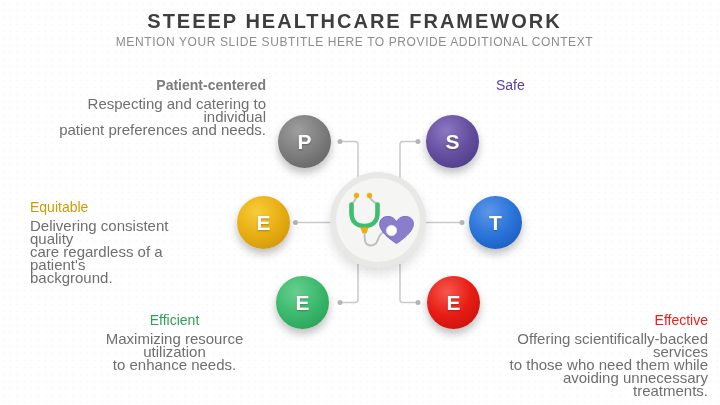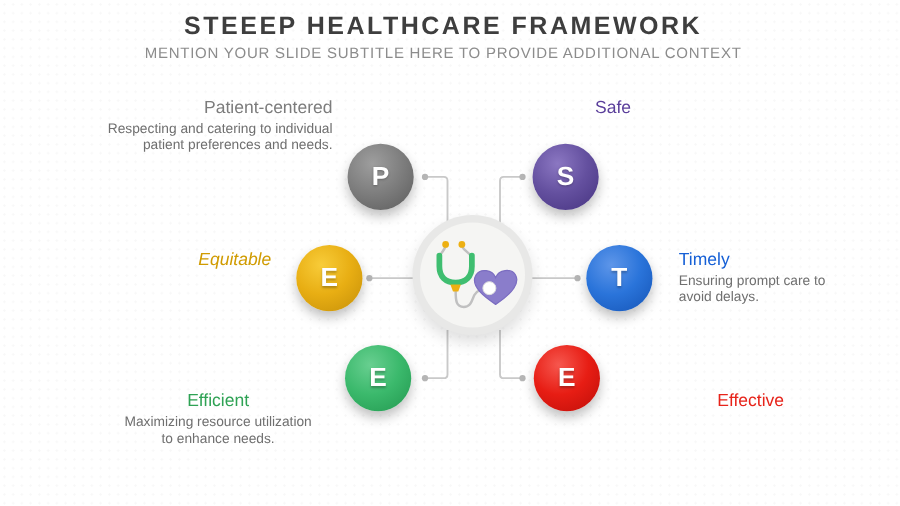--- a/index.html
+++ b/index.html
@@ -55,29 +55,29 @@
   .n0{left:278px;top:115px;}
   .n1{left:426px;top:115px;}
   .n2{left:237px;top:196px;}
   .n3{left:469px;top:196px;}
   .n4{left:276px;top:276px;}
   .n5{left:427px;top:276px;}
   
   .label{position:absolute;z-index:3;}
   .label-title{font-size:14px;line-height:17px;margin-bottom:3px;color:#7c7c7c;}
   .label-desc{
-    font-size:11px;line-height:13px;color:#6f6f6f;
+    font-size:15px;line-height:13px;color:#6f6f6f;
     white-space:pre-line;
   }
   .l0{right:454px;top:77px;width:212px;text-align:right;}
-  .l1{left:476px;top:77px;width:170px;text-align:left;}
-  .l2{right:503px;top:199px;width:172px;text-align:right;font-style:italic;}
+  .l1{left:496px;top:77px;width:170px;text-align:left;}
+  .l2{right:518px;top:199px;width:172px;text-align:left;}
   .l3{left:543px;top:199px;width:155px;text-align:left;}
   .l4{right:453px;top:312px;width:185px;text-align:center;}
-  .l5{left:493px;top:312px;width:215px;text-align:center;}
+  .l5{left:493px;top:312px;width:215px;text-align:right;}
 </style>
 </head>
 <body>
 
 <div class="slide">
 
   <div class="header">
     <h1 class="title" style="color: rgb(62, 62, 62);">STEEEP HEALTHCARE FRAMEWORK</h1>
     <div class="subtitle" style="color: rgb(140, 140, 140);">MENTION YOUR SLIDE SUBTITLE HERE TO PROVIDE ADDITIONAL CONTEXT</div>
   </div>
@@ -134,38 +134,39 @@
       <span class="letter">T</span>
     </div>
     <div class="node n4" style="background: radial-gradient(circle at 38% 30%, rgb(104, 207, 144) 0%, rgb(59, 185, 108) 48%, rgb(37, 155, 82) 94%);">
       <span class="letter">E</span>
     </div>
     <div class="node n5" style="background: radial-gradient(circle at 38% 30%, rgb(246, 87, 78) 0%, rgb(231, 29, 20) 48%, rgb(194, 16, 10) 94%);">
       <span class="letter">E</span>
     </div>
 
     <div class="label l0">
-      <div class="label-title" style="color: rgb(124, 124, 124);">Patient-centered</div>
+      <div class="label-title" style="color: rgb(124, 124, 124); font-weight: bold;">Patient-centered</div>
       <div class="label-desc">Respecting and catering to individual
 patient preferences and needs.</div>
     </div>
     <div class="label l1">
       <div class="label-title" style="color: rgb(91, 63, 155);">Safe</div>
     </div>
     <div class="label l2">
       <div class="label-title" style="color: rgb(208, 155, 0);">Equitable</div>
-    </div>
-    <div class="label l3">
-      <div class="label-title" style="color: rgb(22, 96, 214);">Timely</div>
-      <div class="label-desc">Ensuring prompt care to
-avoid delays.</div>
+      <div class="label-desc">Delivering consistent quality
+care regardless of a patient's
+background.</div>
     </div>
     <div class="label l4">
       <div class="label-title" style="color: rgb(46, 162, 84);">Efficient</div>
       <div class="label-desc">Maximizing resource utilization
 to enhance needs.</div>
     </div>
     <div class="label l5">
       <div class="label-title" style="color: rgb(231, 35, 26);">Effective</div>
+      <div class="label-desc">Offering scientifically-backed services
+to those who need them while
+avoiding unnecessary treatments.</div>
     </div>
 
   </div>
 </div>
 
 </body></html>

